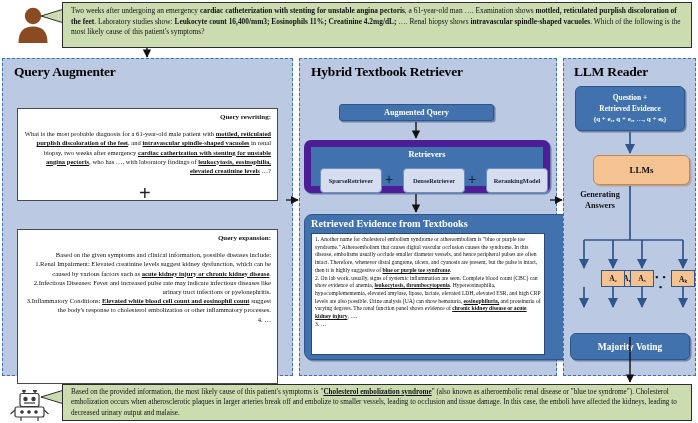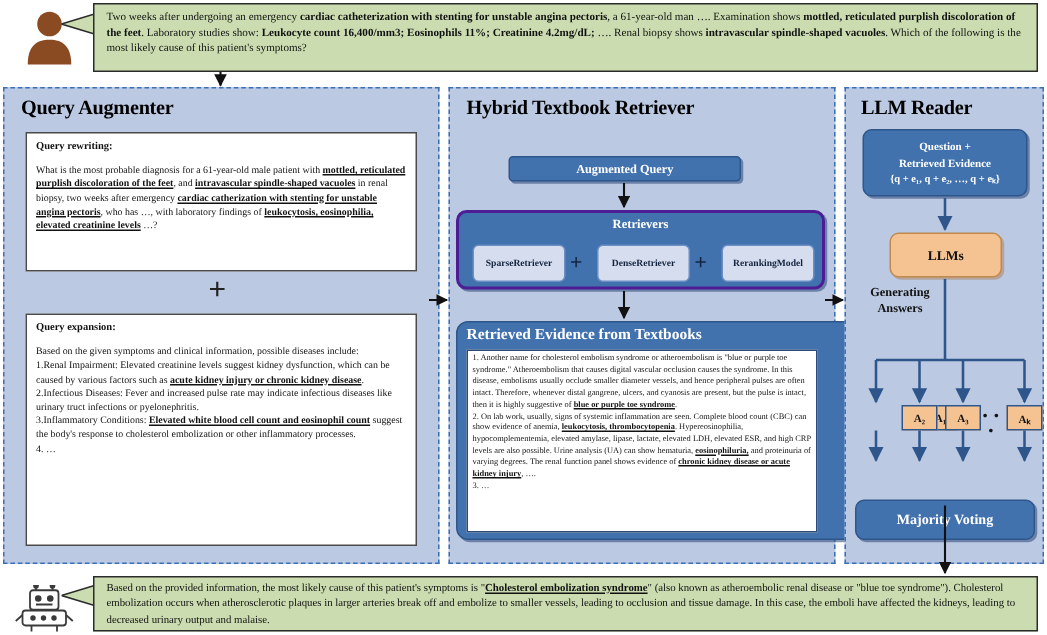--- a/index.html
+++ b/index.html
@@ -49,21 +49,22 @@
   
   #qa-title{left:14px;top:64px;}
   .white-box{
     background:#ffffff;
     border:1px solid #4a4a4a;
     box-sizing:border-box;
     font-size:6.6px;
     line-height:9.2px;
     color:#111;
     padding:4px 6px 4px 6px;
-    text-align:left;
+    text-align:right;
+    margin-top:20px;
   }
   #qa-rewrite-box{left:17px;top:88px;width:261px;height:93px;}
   #qa-expand-box{left:17px;top:209px;width:261px;height:155px;}
   .box-head{font-weight:bold;font-size:7px;display:block;margin-bottom:7px;}
   .plus-sign{
     left:139px;top:183px;
     font-size:20px;line-height:20px;color:#222;
     font-family:"Liberation Sans", sans-serif;
     font-weight:300;
   }
@@ -79,21 +80,21 @@
     display:flex;align-items:center;justify-content:center;
     text-align:center;
   }
   #augmented-query{
     left:339px;top:104px;width:155px;height:17px;
     border-radius:3px;font-size:8.2px;
     box-shadow:1.5px 1.5px 0 rgba(40,70,120,.55);
   }
   #retrievers-group{
     left:304px;top:140px;width:246px;height:53px;
-    background:#4272ad;border:2px solid #4c1d95;border-radius:7px;
+    background:#4272ad;border:7px solid #4c1d95;border-radius:7px;
     box-shadow:1.5px 1.5px 0 rgba(40,70,120,.55);
     box-sizing:border-box;
   }
   #retrievers-label{
     position:absolute;left:0;top:3px;width:100%;
     text-align:center;color:#fff;font-weight:bold;font-size:8.4px;
   }
   .sub-ret{
     position:absolute;top:21px;height:25px;
     background:#d5ddee;border:1px solid #6d8ec4;border-radius:4px;
@@ -131,21 +132,21 @@
 
   
   #lr-title{left:574px;top:64px;font-family:Liberation Serif, serif;}
   #qre-box{
     left:575px;top:86px;width:110px;height:45px;
     border-radius:6px;font-size:7.4px;line-height:11px;
     flex-direction:column;
     box-shadow:1.5px 1.5px 0 rgba(40,70,120,.55);
   }
   #llms-box{
-    left:593px;top:155px;width:75px;height:30px;
+    left:593px;top:155px;width:97px;height:30px;
     background:#f5c392;border:1px solid #c08a4e;border-radius:6px;
     color:#111;font-weight:bold;font-size:9px;
     display:flex;align-items:center;justify-content:center;
     box-sizing:border-box;
     box-shadow:1.5px 1.5px 0 rgba(170,120,70,.45);
   }
   #gen-answers{
     left:570px;top:190px;width:60px;
     text-align:center;font-weight:bold;font-size:8.2px;
     line-height:10.5px;color:#111;

